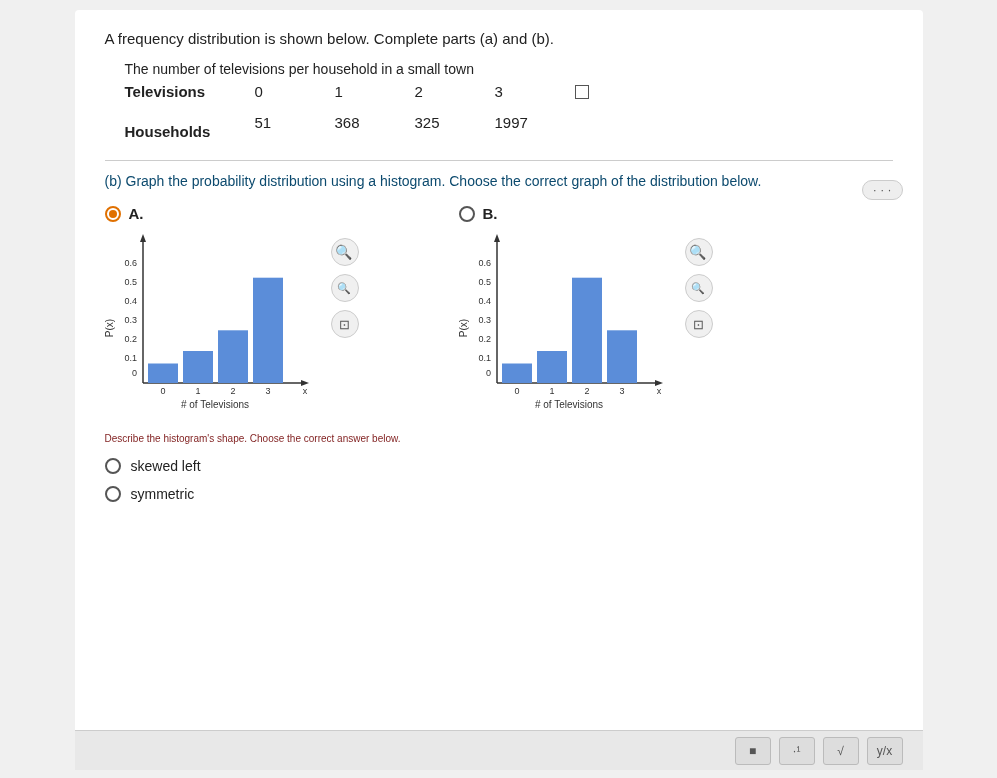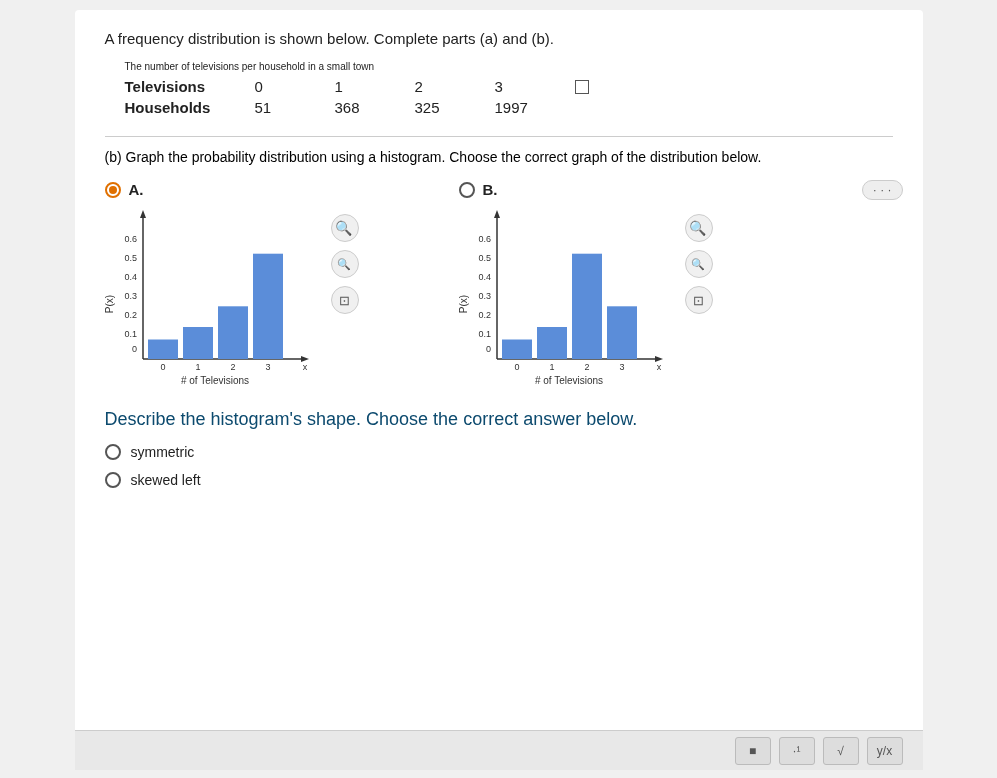--- a/index.html
+++ b/index.html
@@ -19,21 +19,21 @@
       border-radius: 4px;
       padding: 20px 30px 20px 30px;
       position: relative;
     }
     .question-text {
       font-size: 15px;
       color: #222;
       margin-bottom: 14px;
     }
     .subtitle {
-      font-size: 10px;
+      font-size: 14px;
       color: #222;
       margin-left: 20px;
       margin-bottom: 6px;
     }
     .data-table {
       margin-left: 20px;
       margin-bottom: 20px;
     }
     .data-row {
       display: flex;
@@ -42,20 +42,21 @@
       margin-bottom: 4px;
     }
     .data-label {
       font-size: 15px;
       font-weight: bold;
       color: #222;
       width: 130px;
     }
     .data-label.households {
       font-weight: bold;
+      margin-top: 19px;
     }
     .data-cell {
       font-size: 15px;
       color: #222;
       width: 80px;
       text-align: left;
     }
     .data-cell.small-icon {
       display: flex;
       align-items: center;
@@ -66,21 +67,21 @@
       border: 1.5px solid #555;
       display: inline-block;
     }
     .divider {
       border: none;
       border-top: 1px solid #ccc;
       margin: 10px 0 12px 0;
     }
     .part-b-text {
       font-size: 14px;
-      color: #000000;
+      color: #0c4a6e;
       margin-bottom: 16px;
     }
     .graphs-row {
       display: flex;
       gap: 40px;
       margin-bottom: 20px;
     }
     .graph-option {
       display: flex;
       flex-direction: column;
@@ -137,22 +138,22 @@
       align-items: center;
       justify-content: center;
       cursor: pointer;
       font-size: 14px;
       color: #555;
     }
     .histogram-svg {
       display: block;
     }
     .describe-text {
-      font-size: 18px;
-      color: #0c4a6e;
+      font-size: 10px;
+      color: #7f1d1d;
       margin-bottom: 14px;
       margin-top: 6px;
     }
     .answer-option {
       display: flex;
       align-items: center;
       gap: 10px;
       margin-bottom: 12px;
       cursor: pointer;
     }
@@ -344,26 +345,26 @@
         </div>
       </div>
     </div>
 
   </div>
 
   <div class="describe-text">Describe the histogram's shape. Choose the correct answer below.</div>
 
   <div class="answer-option">
     <div class="radio-circle"></div>
-    <span class="answer-label">symmetric</span>
+    <span class="answer-label">skewed left</span>
   </div>
 
   <div class="answer-option">
     <div class="radio-circle"></div>
-    <span class="answer-label">skewed left</span>
+    <span class="answer-label">symmetric</span>
   </div>
 
 
   <div class="bottom-bar">
     <div class="bottom-btn">■</div>
     <div class="bottom-btn">·¹</div>
     <div class="bottom-btn">√</div>
     <div class="bottom-btn" style="font-size:12px;">y/x</div>
   </div>
 

